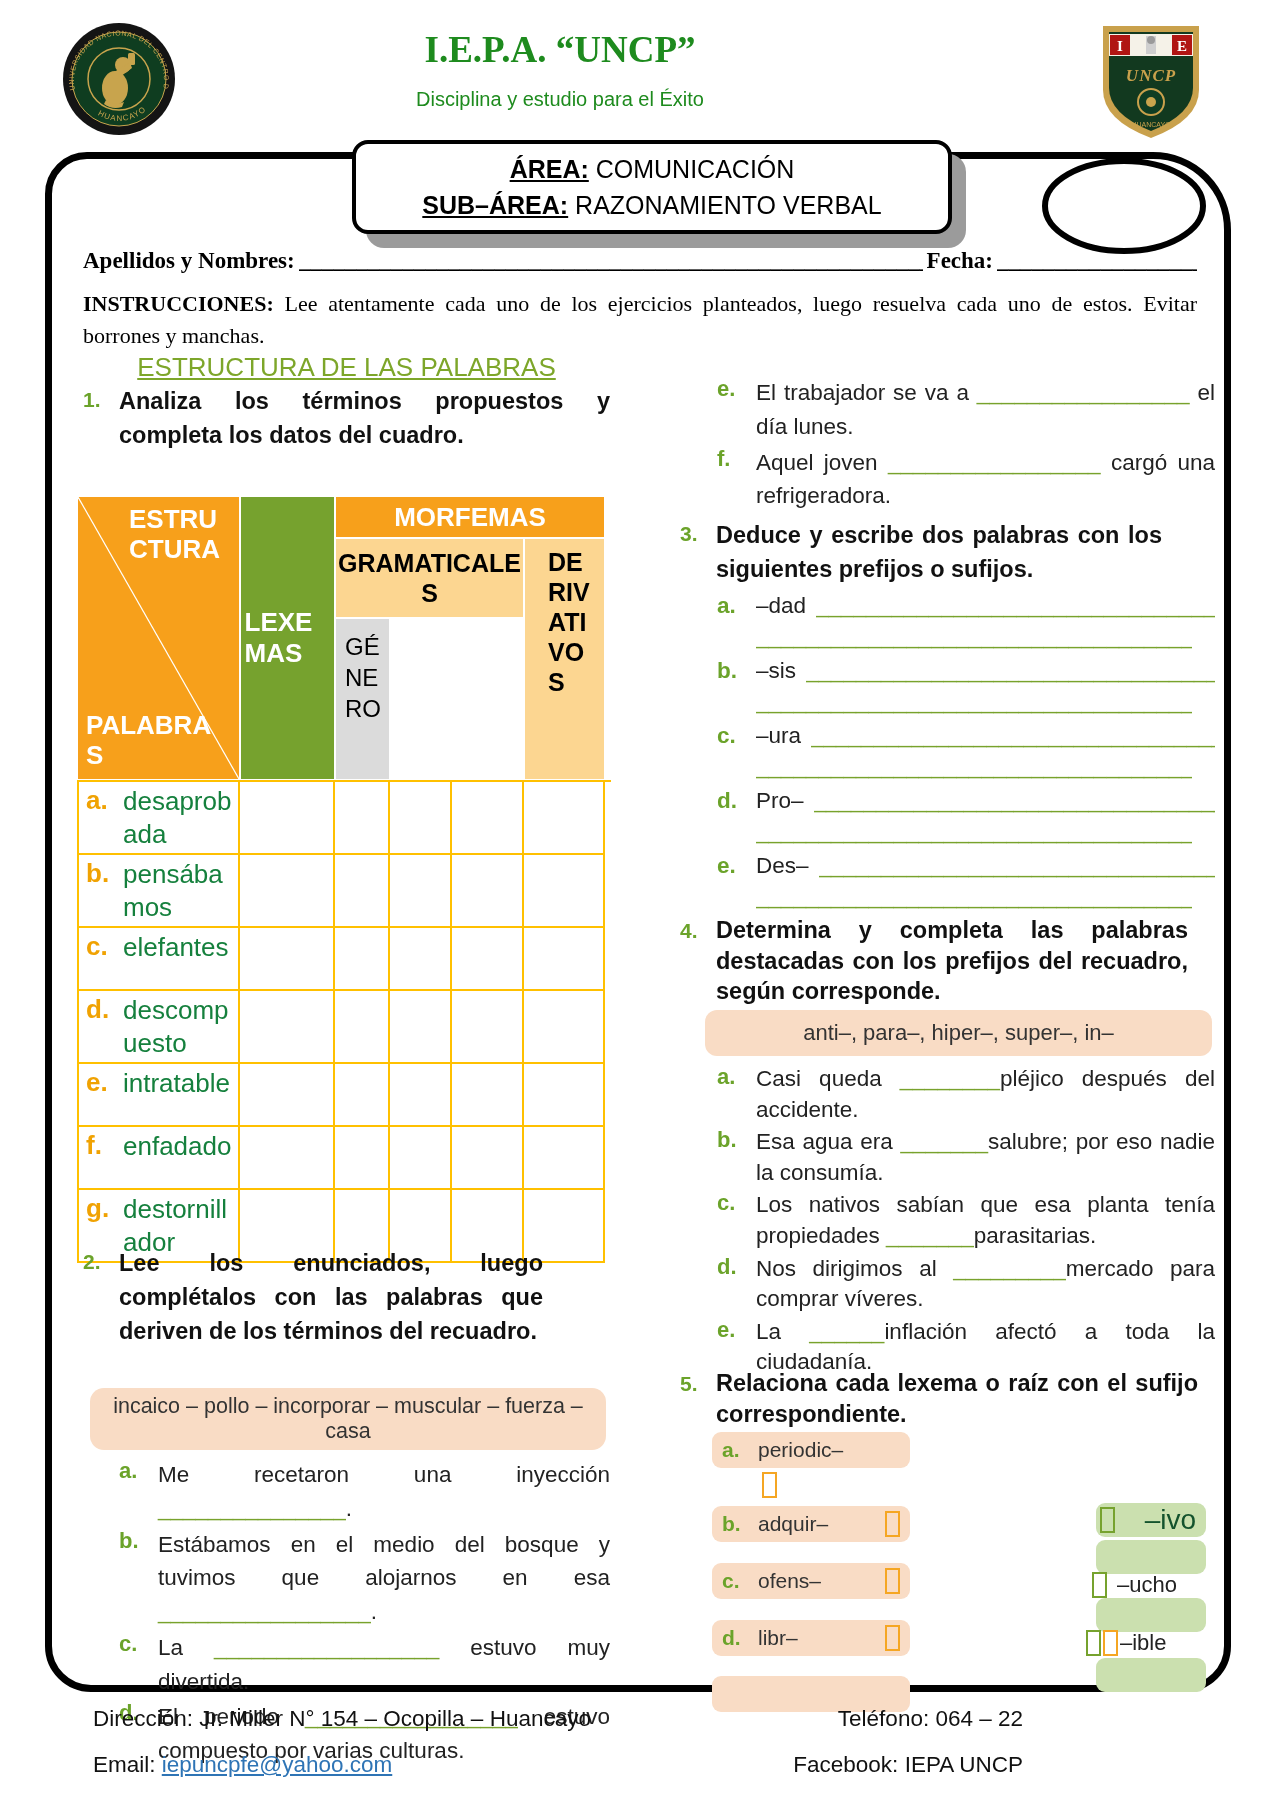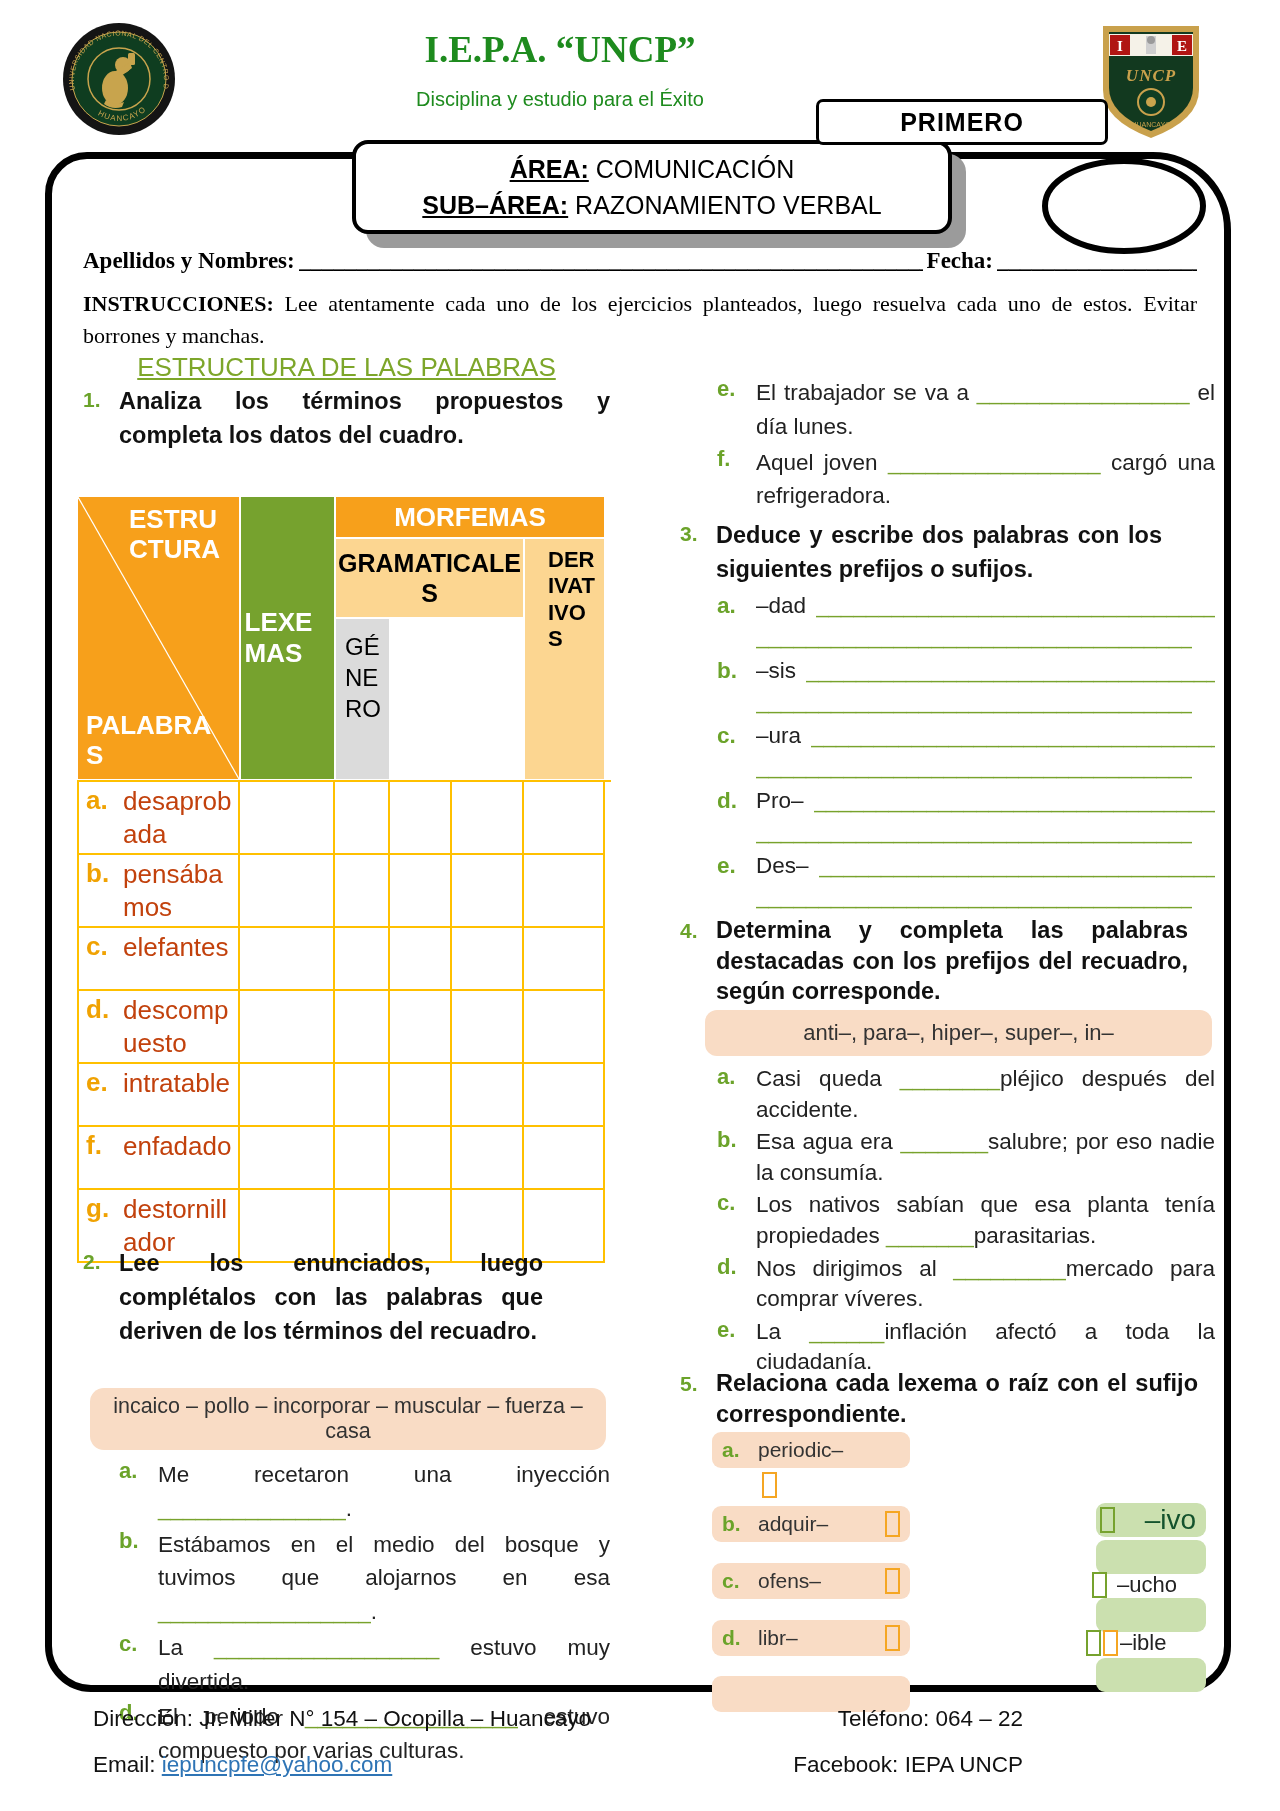--- a/index.html
+++ b/index.html
@@ -72,31 +72,31 @@
   .thead>div{border:1px solid #fff;font-weight:bold;}
   .corner{grid-area:1/1/4/2;background:var(--orange);position:relative;color:#fff;}
   .corner svg{position:absolute;inset:0;width:100%;height:100%;}
   .corner .topword{position:absolute;top:8px;right:8px;width:102px;font-size:26px;word-break:break-all;line-height:1.15;text-align:left;}
   .corner .botword{position:absolute;bottom:8px;left:8px;width:138px;font-size:26px;word-break:break-all;line-height:1.15;}
   .lexemas{grid-area:1/2/4/3;background:var(--green-table);color:#fff;display:flex;align-items:center;justify-content:center;font-size:26px;}
   .lexemas span{width:86px;word-break:break-all;line-height:1.2;}
   .morfemas{grid-area:1/3/2/7;background:var(--orange);color:#fff;display:flex;align-items:center;justify-content:center;font-size:26px;}
   .gramat{grid-area:2/3/3/6;background:var(--orange-light);display:flex;align-items:center;justify-content:center;font-size:25px;color:#000;}
   .gramat span{width:184px;word-break:break-all;text-align:center;line-height:1.2;}
-  .deriv{grid-area:2/6/4/7;background:var(--orange-light);color:#000;font-size:22px;font-weight:normal;
+  .deriv{grid-area:2/6/4/7;background:var(--orange-light);color:#000;font-size:25px;font-weight:normal;
     padding:8px 4px 0 23px;word-break:break-all;line-height:1.2;}
   .gsub{background:var(--gray-cell);color:#000;font-size:24px;font-weight:normal !important;
     padding:12px 2px 16px 9px;word-break:break-all;line-height:1.3;}
   .g1{grid-area:3/3/4/4;} .g2{grid-area:3/4/4/5;} .g3{grid-area:3/5/4/6;}
   .tbody{border-top:2px solid var(--gold);border-left:2px solid var(--gold);}
   .trow{display:grid;grid-template-columns:161px 95px 55px 62px 72px 81px;}
   .tcell{border-right:2px solid var(--gold);border-bottom:2px solid var(--gold);min-height:63px;}
   .wcell{display:flex;padding:3px 2px 3px 7px;font-size:26px;background:#fff;}
   .tletter{color:#F0A202;font-weight:bold;width:37px;flex:none;}
-  .tword{width:112px;word-break:break-all;line-height:1.25;color:#c2410c;}
+  .tword{width:112px;word-break:break-all;line-height:1.25;color:#15803d;}
 
   
   #ex2{position:absolute;left:83px;top:1246px;width:527px;z-index:3;}
   #ex2 .exprompt{width:424px;}
   #wordbank{position:absolute;left:90px;top:1388px;width:516px;min-height:58px;background:var(--peach);
     border-radius:14px;display:flex;align-items:center;justify-content:center;text-align:center;
     font-size:21.5px;color:#333;padding:6px 12px;z-index:3;}
   #ex2items{position:absolute;left:119px;top:1458px;width:491px;z-index:3;}
 
   
@@ -168,23 +168,20 @@
         <rect x="66" y="31" width="7" height="12" rx="1.5"></rect>
         <path d="M48 52 Q60 46 68 40 L70 46 Q60 54 52 58 Z"></path>
         <path d="M44 78 q8 6 18 2 l-2 5 q-10 3 -18 -3 Z"></path>
       </g>
     </svg>
   </div>
 
   <div id="page-title">I.E.P.A. “UNCP”</div>
   <div id="page-subtitle">Disciplina y estudio para el Éxito</div>
 
-  <div id="primero-box">
-    <span>PRIMERO</span>
-  </div>
 
   <div id="crest">
     <svg viewBox="0 0 106 116" width="106" height="116">
       <path d="M5 2 H101 V66 Q101 96 53 114 Q5 96 5 66 Z" fill="#C9A14C"></path>
       <path d="M11 8 H95 V64 Q95 90 53 107 Q11 90 11 64 Z" fill="#12391F"></path>
       <rect x="11" y="10" width="84" height="22" fill="#F5F2E8"></rect>
       <rect x="12" y="11" width="20" height="20" fill="#B01513"></rect>
       <rect x="74" y="11" width="20" height="20" fill="#B01513"></rect>
       <text x="22" y="27" font-size="15" font-weight="bold" fill="#fff" text-anchor="middle" font-family="Liberation Serif, serif">I</text>
       <text x="84" y="27" font-size="15" font-weight="bold" fill="#fff" text-anchor="middle" font-family="Liberation Serif, serif">E</text>

